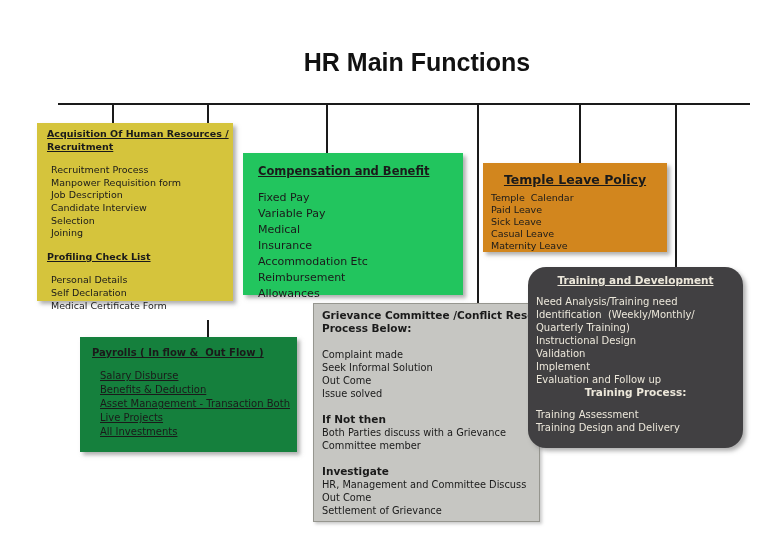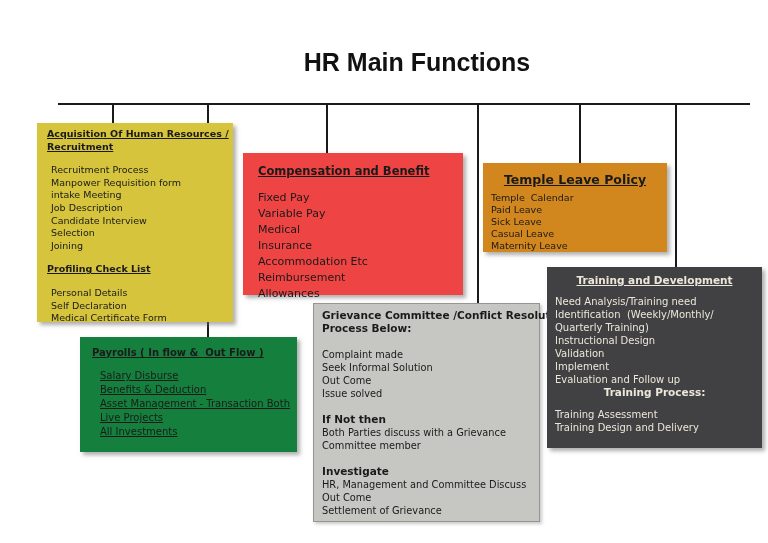--- a/index.html
+++ b/index.html
@@ -46,21 +46,21 @@
     box-shadow: 3px 3px 4px rgba(110,110,110,0.55);
     color: #1a1a1a;
   }
   .line { white-space: pre; }
   .hdr  { font-weight: bold; }
   .u    { text-decoration: underline; }
   .gap  { height: 11px; }
 
   
   #box-acquisition {
-    left: 37px; top: 123px; width: 196px; height: 199px;
+    left: 37px; top: 123px; width: 196px; height: 178px;
     padding: 5px 10px;
     font-size: 9.5px; line-height: 12.6px;
   }
   #box-acquisition .items { margin-left: 4px; }
 
   
   #box-compensation {
     left: 243px; top: 153px; width: 220px; height: 142px;
     padding: 10px 15px;
     font-size: 11px; line-height: 16px;
@@ -91,22 +91,23 @@
     padding: 5px 8px;
     border: 1px solid #96968f;
     font-size: 9.8px; line-height: 13px;
     box-shadow: 2px 2px 3px rgba(120,120,120,0.4);
   }
   #box-grievance .hdr { font-size: 10.5px; }
   #box-grievance .gap { height: 13px; }
 
   
   #box-training {
-    left: 547px; top: 267px; width: 215px; height: 181px;
+    left: 528px; top: 267px; width: 215px; height: 181px;
     padding: 7px 8px;
+    border-radius: 18px;
   }
   #box-training .hdr { font-size: 10.5px; text-align: center; margin-bottom: 9px; }
   #box-training .items-dark { font-size: 10px; line-height: 13px; }
 </style>
 </head>
 <body>
 
 <div class="canvas">
 
   <div class="slide-title">HR Main Functions</div>
@@ -120,37 +121,36 @@
   <div class="vline" id="drop5"></div>
   <div class="vline" id="drop6"></div>
 
   <div class="dbox" id="box-acquisition" style="background-color: rgb(213, 196, 60);">
     <div class="hdr u line">Acquisition Of Human Resources /</div>
     <div class="hdr u line">Recruitment</div>
     <div class="gap"></div>
     <div class="items">
       <div class="line">Recruitment Process</div>
       <div class="line">Manpower Requisition form</div>
-      <div class="line">intake Meeting</div>
       <div class="line">Job Description</div>
       <div class="line">Candidate Interview</div>
       <div class="line">Selection</div>
       <div class="line">Joining</div>
     </div>
     <div class="gap"></div>
     <div class="hdr u line">Profiling Check List</div>
     <div class="gap"></div>
     <div class="items">
       <div class="line">Personal Details</div>
       <div class="line">Self Declaration</div>
       <div class="line">Medical Certificate Form</div>
     </div>
   </div>
 
-  <div class="dbox" id="box-compensation" style="background-color: #ef4444;">
+  <div class="dbox" id="box-compensation" style="background-color: #22c55e;">
     <div class="hdr u line">Compensation and Benefit</div>
     <div class="items">
       <div class="line">Fixed Pay</div>
       <div class="line">Variable Pay</div>
       <div class="line">Medical</div>
       <div class="line">Insurance</div>
       <div class="line">Accommodation Etc</div>
       <div class="line">Reimbursement</div>
       <div class="line">Allowances</div>
     </div>

